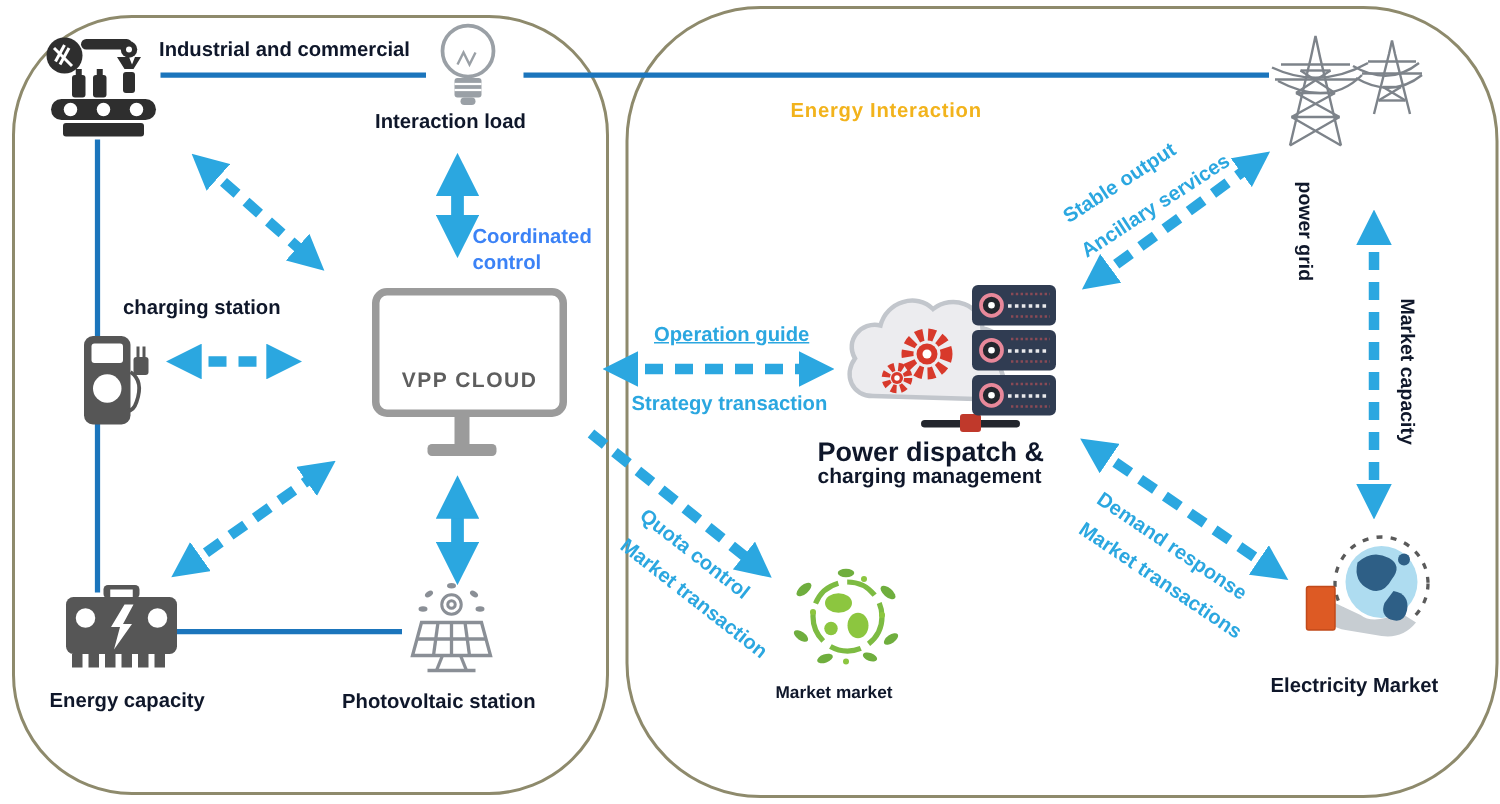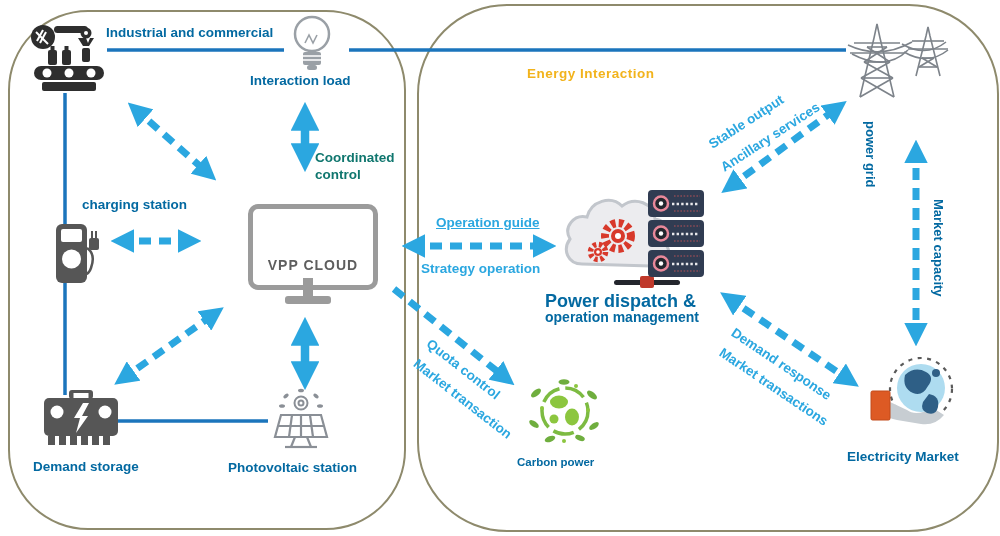--- a/index.html
+++ b/index.html
@@ -1,31 +1,31 @@
 <!DOCTYPE html>
 <html><head>
 <meta charset="utf-8">
 <style>
   html,body{margin:0;padding:0;background:#fff;}
   #stage{
     position:relative;width:1000px;height:536px;background:#fff;overflow:hidden;
     font-family:"Liberation Sans", sans-serif;
   }
   .panel{position:absolute;background:#fff;border:2.5px solid #8E8A6C;}
-  .lbl{position:absolute;font-weight:bold;color:#0369a1;font-size:13.5px;line-height:1.25;white-space:nowrap;}
+  .lbl{position:absolute;font-weight:bold;color:#0f172a;font-size:13.5px;line-height:1.25;white-space:nowrap;}
   .lbl.wrap{white-space:normal;}
   .cyan{color:#2BA7E0;}
-  .green{color:#0f766e;}
+  .green{color:#3b82f6;}
   .gold{color:#F2B31C;letter-spacing:.5px;}
   .rot{transform-origin:0 0;}
   .vert{writing-mode:vertical-rl;}
   .icon{position:absolute;}
   #monitor{
     position:absolute;left:248px;top:192px;width:120px;height:76px;
-    background:#fff;border:5px solid #9B9B9B;border-radius:10px;margin-top:12px;
+    background:#fff;border:5px solid #9B9B9B;border-radius:10px;
   }
   #monitor .screen-label{
     position:absolute;left:0;right:0;bottom:12px;text-align:center;
     color:#5E5E5E;font-weight:bold;font-size:14px;letter-spacing:1px;
   }
   .stand-bar{position:absolute;left:303px;top:278px;width:10px;height:20px;background:#9B9B9B;}
   .stand-base{position:absolute;left:285px;top:296px;width:46px;height:8px;background:#9B9B9B;border-radius:3px;}
   svg{display:block;}
   #overlay{position:absolute;left:0;top:0;}
 </style>
@@ -164,21 +164,21 @@
       <line x1="10" y1="38" x2="56" y2="38"></line>
       <line x1="24" y1="27" x2="21" y2="49"></line>
       <line x1="33" y1="27" x2="33" y2="49"></line>
       <line x1="42" y1="27" x2="45" y2="49"></line>
       <line x1="27" y1="49" x2="23" y2="59"></line>
       <line x1="39" y1="49" x2="43" y2="59"></line>
       <line x1="17" y1="59" x2="49" y2="59"></line>
     </g>
   </svg>
 
-  <div class="lbl" style="left:33px;top:459px;">Demand storage</div>
+  <div class="lbl" style="left:33px;top:459px;">Energy capacity</div>
 
   <div class="lbl gold" style="left:527px;top:66px;">Energy Interaction</div>
 
   <div class="lbl" style="left:228px;top:460px;">Photovoltaic station</div>
 
   <svg class="icon" style="left:846px;top:18px;" width="112" height="80" viewBox="0 0 112 80">
     <g stroke="#7D838A" stroke-width="1.6" fill="none">
 
       <path d="M14,79 L28,20 L31,6 L34,20 L48,79"></path>
       <line x1="8" y1="25" x2="54" y2="25"></line>
@@ -201,21 +201,21 @@
       <path d="M58,34 Q82,48 102,32"></path>
     </g>
   </svg>
 
   <div class="lbl vert" style="left:862px;top:121px;font-size:13px;">power grid</div>
 
   <div class="lbl rot cyan" style="left:706px;top:139px;transform:rotate(-33deg);">Stable output</div>
   <div class="lbl rot cyan" style="left:718px;top:162px;transform:rotate(-33deg);">Ancillary services</div>
 
   <div class="lbl cyan" style="left:436px;top:215px;text-decoration:underline;">Operation guide</div>
-  <div class="lbl cyan" style="left:421px;top:261px;">Strategy operation</div>
+  <div class="lbl cyan" style="left:421px;top:261px;">Strategy transaction</div>
 
   <svg class="icon" style="left:558px;top:186px;" width="148" height="106" viewBox="0 0 148 106">
 
     <path d="M24,78 C10,78 4,64 12,53 C5,41 16,28 29,31 C33,15 53,9 64,20 C77,10 96,17 97,33 C110,35 116,49 109,60 C115,72 104,80 93,80 Z" fill="#ECECEF" stroke="#C2C6CC" stroke-width="3"></path>
 
     <circle cx="60" cy="50" r="13" fill="none" stroke="#D8392B" stroke-width="8" stroke-dasharray="4.5 3.2"></circle>
     <circle cx="60" cy="50" r="7" fill="#D8392B"></circle>
     <circle cx="60" cy="50" r="3" fill="#fff"></circle>
     <circle cx="40" cy="66" r="7.5" fill="none" stroke="#D8392B" stroke-width="5.5" stroke-dasharray="3.4 2.6"></circle>
     <circle cx="40" cy="66" r="4" fill="#D8392B"></circle>
@@ -246,21 +246,21 @@
         <line x1="116" y1="25" x2="142" y2="25"></line>
         <line x1="116" y1="40" x2="142" y2="40"></line>
         <line x1="116" y1="55" x2="142" y2="55"></line>
         <line x1="116" y1="70" x2="142" y2="70"></line>
         <line x1="116" y1="85" x2="142" y2="85"></line>
       </g>
     </g>
   </svg>
 
   <div class="lbl" style="left:545px;top:290px;font-size:18px;">Power dispatch &amp;</div>
-  <div class="lbl" style="left:545px;top:309px;font-size:14px;">operation management</div>
+  <div class="lbl" style="left:545px;top:309px;font-size:14px;">charging management</div>
 
   <div class="lbl rot cyan" style="left:433px;top:336px;transform:rotate(38deg);">Quota control</div>
   <div class="lbl rot cyan" style="left:420px;top:356px;transform:rotate(38deg);">Market transaction</div>
 
   <svg class="icon" style="left:526px;top:378px;" width="76" height="68" viewBox="0 0 76 68">
     <circle cx="39" cy="33" r="23" fill="#fff" stroke="#7DBB42" stroke-width="3.5" stroke-dasharray="21 6"></circle>
     <ellipse cx="33" cy="24" rx="9" ry="6.5" fill="#8CC63F"></ellipse>
     <ellipse cx="46" cy="39" rx="7" ry="8.5" fill="#8CC63F"></ellipse>
     <circle cx="28" cy="41" r="4.5" fill="#8CC63F"></circle>
     <g fill="#6FAE3E">
@@ -273,21 +273,21 @@
       <ellipse cx="54" cy="60" rx="5" ry="2.6" transform="rotate(20 54 60)"></ellipse>
     </g>
     <g fill="#8CC63F">
       <circle cx="16" cy="30" r="2"></circle>
       <circle cx="62" cy="32" r="2"></circle>
       <circle cx="50" cy="8" r="2"></circle>
       <circle cx="38" cy="63" r="2"></circle>
     </g>
   </svg>
 
-  <div class="lbl" style="left:517px;top:455px;font-size:11.5px;">Carbon power</div>
+  <div class="lbl" style="left:517px;top:455px;font-size:11.5px;">Market market</div>
 
   <div class="lbl rot cyan" style="left:737px;top:325px;transform:rotate(34deg);">Demand response</div>
   <div class="lbl rot cyan" style="left:725px;top:345px;transform:rotate(34deg);">Market transactions</div>
 
   <div class="lbl vert" style="left:930px;top:199px;font-size:13px;">Market capacity</div>
 
   <svg class="icon" style="left:868px;top:352px;" width="90" height="84" viewBox="0 0 90 84">
     <circle cx="53" cy="37" r="31" fill="none" stroke="#5A5A5A" stroke-width="2.2" stroke-dasharray="4 5.5"></circle>
     <path d="M22,50 q-9,2 -7,9 q3,7 14,9 l24,4 q14,2 23,-9 l-11,-7 q-17,9 -26,2 z" fill="#C7CDD2"></path>
     <circle cx="53" cy="36" r="24" fill="#AEDCF0"></circle>

